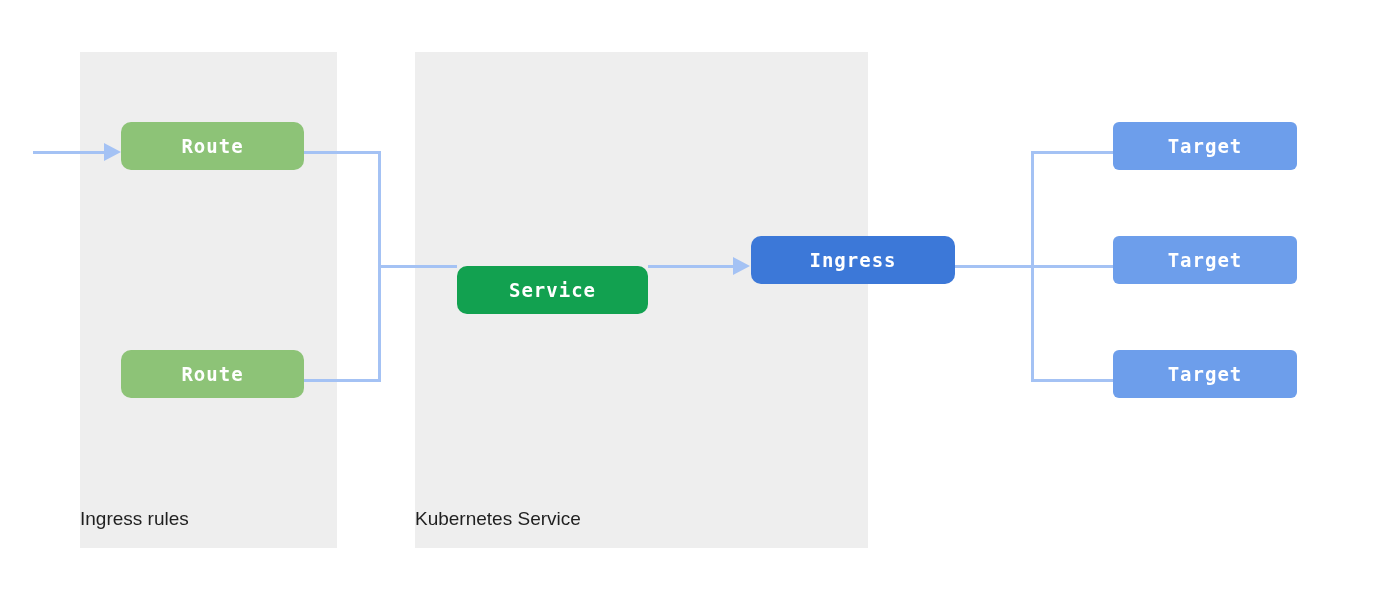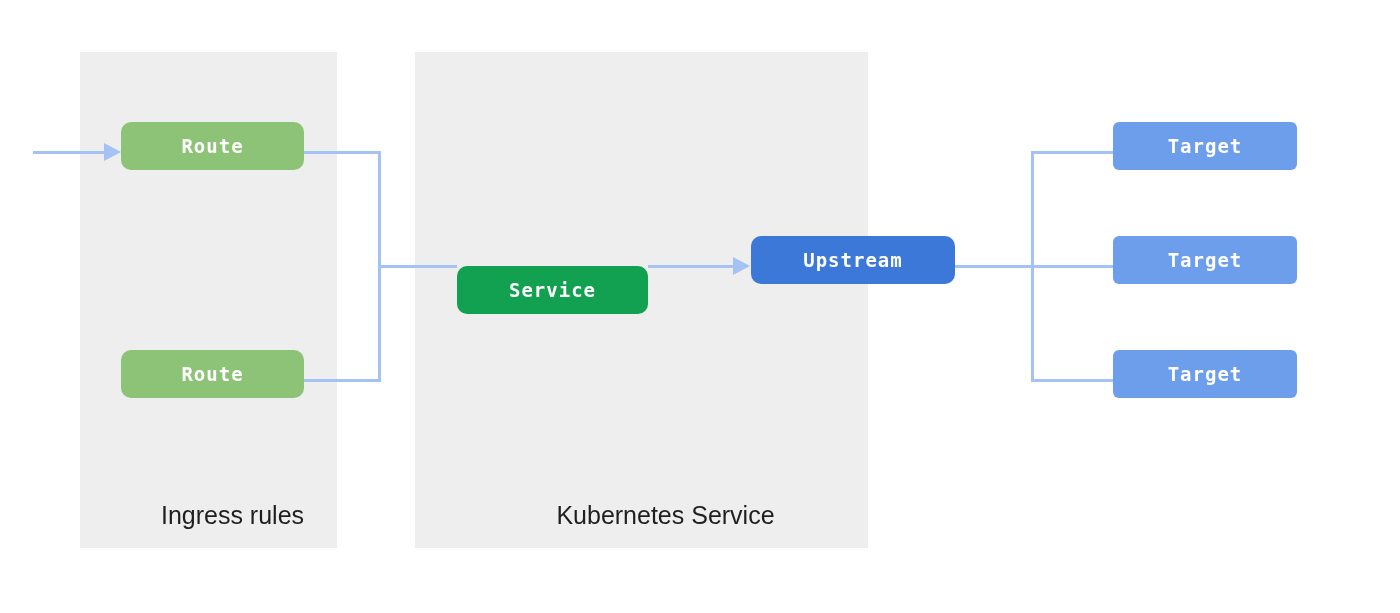--- a/index.html
+++ b/index.html
@@ -30,24 +30,23 @@
     background: var(--panel_bg);
   }
   .panel-ingress { left: 80px;   width: 257px; }
   .panel-k8s     { left: 415px;  width: 453px; }
   .panel-pods    { left: 1076px; width: 258px; }
   .panel-label {
     position: absolute;
     bottom: 18px;
     left: 0;
     width: 100%;
-    text-align: center;
-    font-size: 25px;
+    text-align: left;
+    font-size: 19px;
     color: var(--label_text);
-    padding-left: 48px;
   }
   .node {
     position: absolute;
     height: 48px;
     border-radius: 10px;
     display: flex;
     align-items: center;
     justify-content: center;
     font-family: "DejaVu Sans Mono", monospace;
     font-weight: bold;
@@ -118,18 +117,18 @@
   <div class="arrowhead arrow-upstream"></div>
 
   <div class="h-line line-upstream-out"></div>
   <div class="v-line line-junction-right"></div>
   <div class="h-line line-branch-top"></div>
   <div class="h-line line-branch-bottom"></div>
 
   <div class="node node-route route-1">Route</div>
   <div class="node node-route route-2">Route</div>
   <div class="node node-service service">Service</div>
-  <div class="node node-upstream upstream">Upstream</div>
+  <div class="node node-upstream upstream">Ingress</div>
   <div class="node node-target target-1">Target</div>
   <div class="node node-target target-2">Target</div>
   <div class="node node-target target-3">Target</div>
 
 </div>
 
 </body></html>

